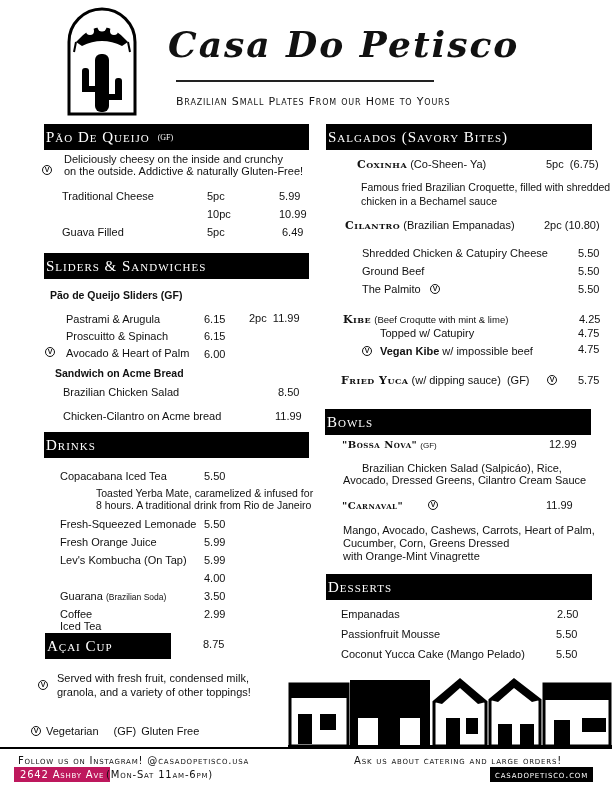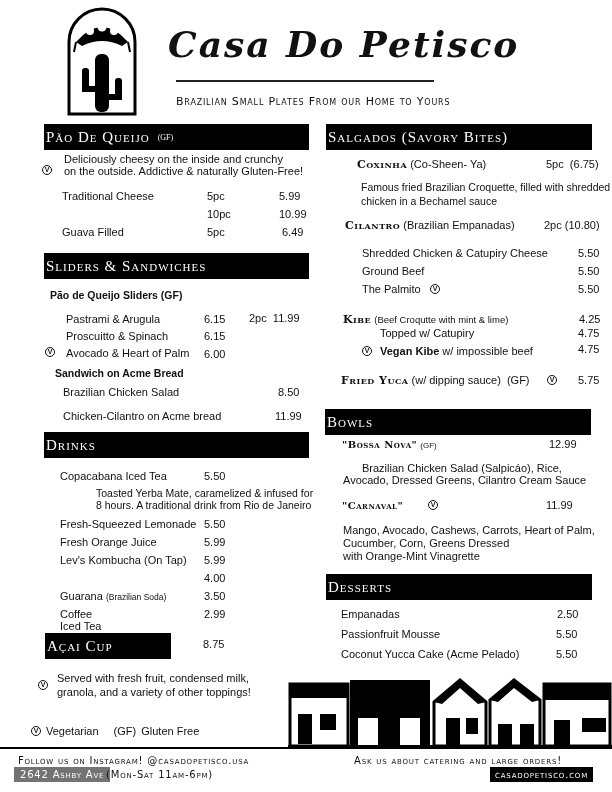--- a/index.html
+++ b/index.html
@@ -181,21 +181,21 @@
 <div class="t" style="left:343px;top:537px;">Cucumber, Corn, Greens Dressed</div>
 <div class="t" style="left:343px;top:550px;">with Orange-Mint Vinagrette</div>
 
 <div class="hdr-bar" style="left:326px;top:574px;width:266px;">
   <span>Desserts</span>
 </div>
 <div class="t" style="left:341px;top:608px;">Empanadas</div>
 <div class="t" style="left:557px;top:608px;">2.50</div>
 <div class="t" style="left:341px;top:628px;">Passionfruit Mousse</div>
 <div class="t" style="left:556px;top:628px;">5.50</div>
-<div class="t" style="left:341px;top:648px;">Coconut Yucca Cake (Acme Pelado)</div>
+<div class="t" style="left:341px;top:648px;">Coconut Yucca Cake (Mango Pelado)</div>
 <div class="t" style="left:556px;top:648px;">5.50</div>
 
 <div class="abs" style="left:288px;top:674px;width:324px;height:74px;">
   <svg width="324" height="74" viewBox="0 0 324 74">
     <rect x="2" y="10" width="58" height="62" fill="#fff" stroke="#000" stroke-width="3"></rect>
     <rect x="2" y="10" width="58" height="14" fill="#000"></rect>
     <rect x="10" y="40" width="14" height="30" fill="#000"></rect>
       <rect x="32" y="40" width="16" height="16" fill="#000"></rect>
     <rect x="62" y="6" width="80" height="66" fill="#000"></rect>
     <rect x="70" y="44" width="20" height="28" fill="#fff"></rect>
@@ -212,15 +212,15 @@
     <rect x="256" y="10" width="66" height="16" fill="#000"></rect>
     <rect x="266" y="46" width="16" height="26" fill="#000"></rect>
       <rect x="294" y="44" width="24" height="14" fill="#000"></rect>
     <line x1="0" y1="72" x2="324" y2="72" stroke="#000" stroke-width="2"></line>
   </svg>
 </div>
 
 <div class="abs" style="left:0;top:747px;width:612px;height:2px;background:#000;"></div>
 <div class="t foot" style="left:18px;top:754px;">Follow us on Instagram! @casadopetisco.usa</div>
 <div class="t foot" style="left:354px;top:754px;">Ask us about catering and large orders!</div>
-<div class="t foot" style="left:14px;top:767px;background:#737373;color:#fff;padding:1px 6px;">2642 Ashby Ave</div>
+<div class="t foot" style="left:14px;top:767px;background:#be185d;color:#fff;padding:1px 6px;">2642 Ashby Ave</div>
 <div class="t foot" style="left:106px;top:768px;">(Mon-Sat 11am-6pm)</div>
 <div class="t foot" style="left:490px;top:767px;background:#000;color:#fff;padding:1px 5px;">casadopetisco.com</div>
 
 </body></html>

